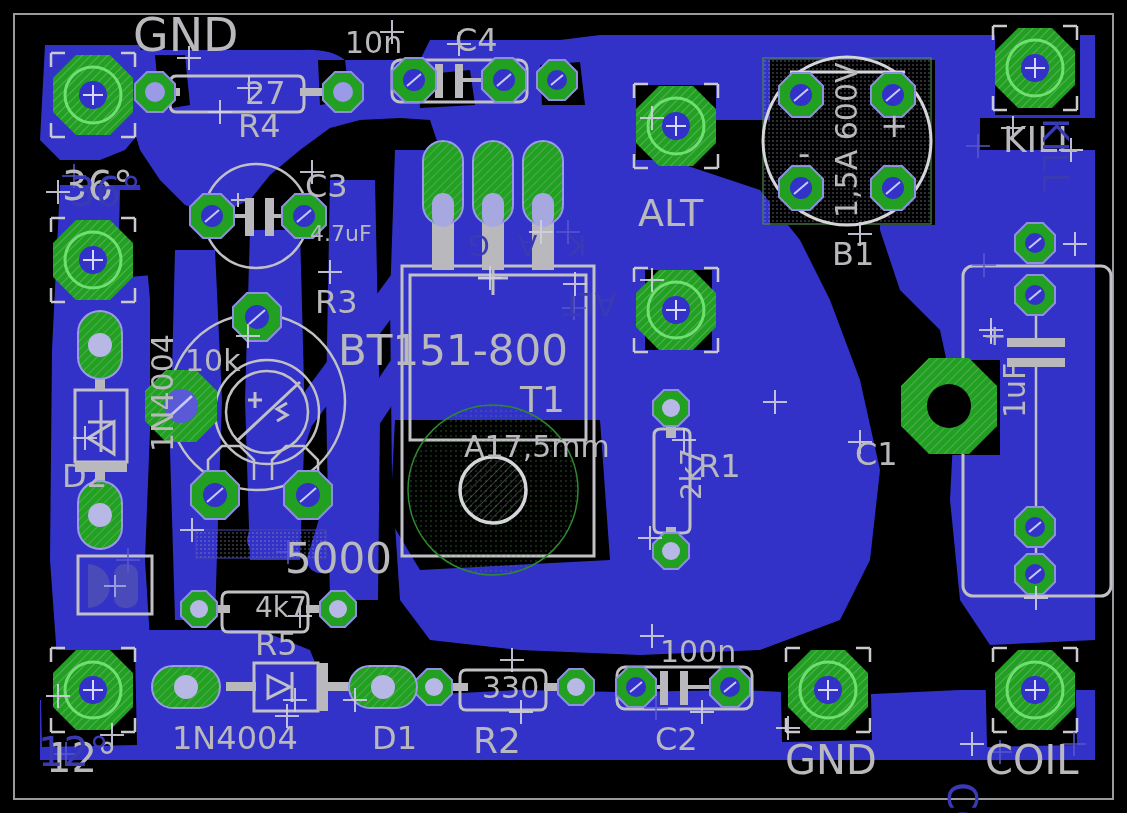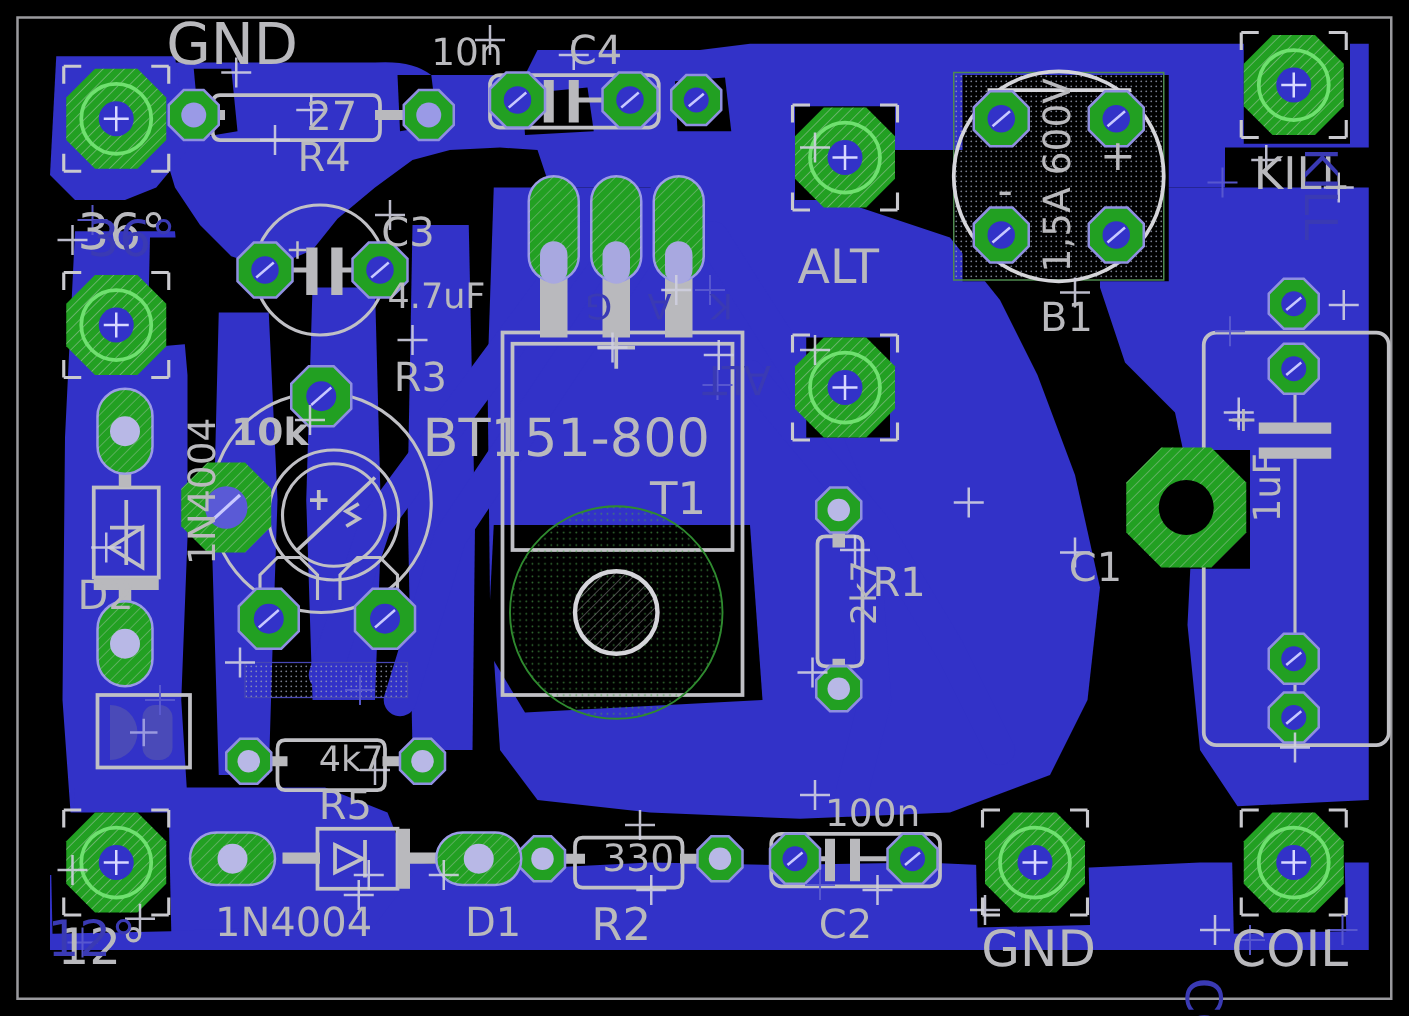--- a/index.html
+++ b/index.html
@@ -566,42 +566,44 @@
 
 <div class="lbl" style="left:832px;top:238px;font-size:32px;">B1</div>
 <div class="lbl rot90" style="left:832px;top:218px;font-size:30px;">1,5A 600V</div>
 <div class="lbl" style="left:880px;top:108px;font-size:34px;">+</div>
 <div class="lbl" style="left:798px;top:136px;font-size:34px;">-</div>
 
 <div class="lbl" style="left:62px;top:166px;font-size:40px;">36°</div>
 <div class="lbl-blue" style="left:70px;top:172px;font-size:40px;">36°</div>
 
 <div class="lbl" style="left:305px;top:170px;font-size:32px;">C3</div>
-<div class="lbl" style="left:310px;top:223px;font-size:28px;">4.7uF</div>
+<div class="lbl" style="left:310px;top:223px;font-size:22px;">4.7uF</div>
 
 <div class="lbl" style="left:315px;top:286px;font-size:32px;">R3</div>
-<div class="lbl" style="left:185px;top:332px;font-size:30px;font-weight:bold;">10k</div>
+<div class="lbl" style="left:185px;top:346px;font-size:30px;">10k</div>
 
 <div class="lbl" style="left:62px;top:460px;font-size:32px;">D2</div>
 <div class="lbl rot90" style="left:148px;top:452px;font-size:30px;">1N4004</div>
 
 <div class="lbl" style="left:338px;top:330px;font-size:42px;">BT151-800</div>
 <div class="lbl" style="left:520px;top:382px;font-size:36px;">T1</div>
+<div class="lbl" style="left:464px;top:432px;font-size:30px;">A17,5mm</div>
 <div class="lbl-blue rot180" style="left:468px;top:230px;font-size:28px;">G</div>
 <div class="lbl-blue rot180" style="left:518px;top:230px;font-size:28px;">A</div>
 <div class="lbl-blue rot180" style="left:568px;top:230px;font-size:28px;">K</div>
 <div class="lbl-blue rot180" style="left:562px;top:288px;font-size:32px;">ALT</div>
 
 <div class="lbl" style="left:698px;top:450px;font-size:32px;">R1</div>
 <div class="lbl rot90" style="left:678px;top:500px;font-size:28px;">2k7</div>
 
 <div class="lbl" style="left:855px;top:438px;font-size:32px;">C1</div>
 <div class="lbl rot90" style="left:1000px;top:418px;font-size:30px;">1uF</div>
 <div class="lbl" style="left:983px;top:322px;font-size:28px;">+</div>
 
+<div class="lbl" style="left:285px;top:538px;font-size:42px;">5000</div>
 
 <div class="lbl" style="left:255px;top:594px;font-size:28px;">4k7</div>
 <div class="lbl" style="left:255px;top:628px;font-size:32px;">R5</div>
 
 
 <div class="lbl" style="left:172px;top:722px;font-size:32px;">1N4004</div>
 <div class="lbl" style="left:330px;top:722px;font-size:32px;margin-left:42px;">D1</div>
 
 <div class="lbl" style="left:46px;top:738px;font-size:40px;">12°</div>
 <div class="lbl-blue" style="left:38px;top:732px;font-size:40px;">12°</div>

